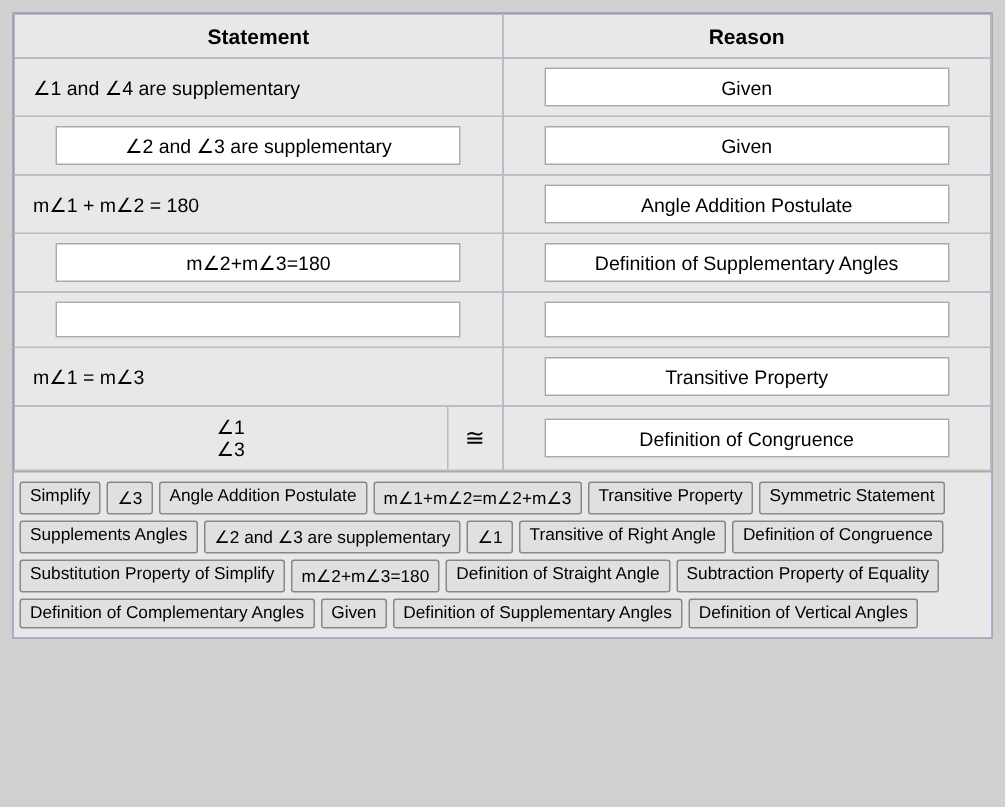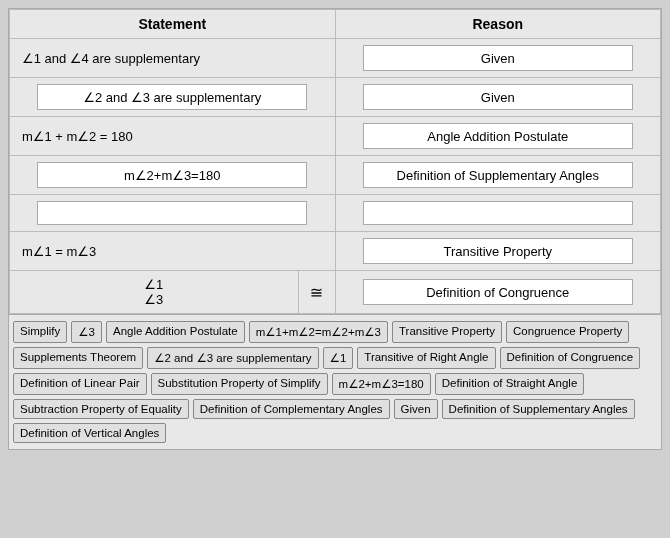--- a/index.html
+++ b/index.html
@@ -243,27 +243,26 @@
       </tr>
     </tbody>
   </table>
 
   <div class="chips-area">
     <div class="chip">Simplify</div>
     <div class="chip">∠3</div>
     <div class="chip">Angle Addition Postulate</div>
     <div class="chip">m∠1+m∠2=m∠2+m∠3</div>
     <div class="chip">Transitive Property</div>
-    <div class="chip">Congruence Property</div>
-    <div class="chip">Supplements Theorem</div>
+    <div class="chip">Symmetric Statement</div>
+    <div class="chip">Supplements Angles</div>
     <div class="chip">∠2 and ∠3 are supplementary</div>
     <div class="chip">∠1</div>
     <div class="chip">Transitive of Right Angle</div>
     <div class="chip">Definition of Congruence</div>
-    <div class="chip">Definition of Linear Pair</div>
     <div class="chip">Substitution Property of Simplify</div>
     <div class="chip">m∠2+m∠3=180</div>
     <div class="chip">Definition of Straight Angle</div>
     <div class="chip">Subtraction Property of Equality</div>
     <div class="chip">Definition of Complementary Angles</div>
     <div class="chip">Given</div>
     <div class="chip">Definition of Supplementary Angles</div>
     <div class="chip">Definition of Vertical Angles</div>
   </div>
 </div>

